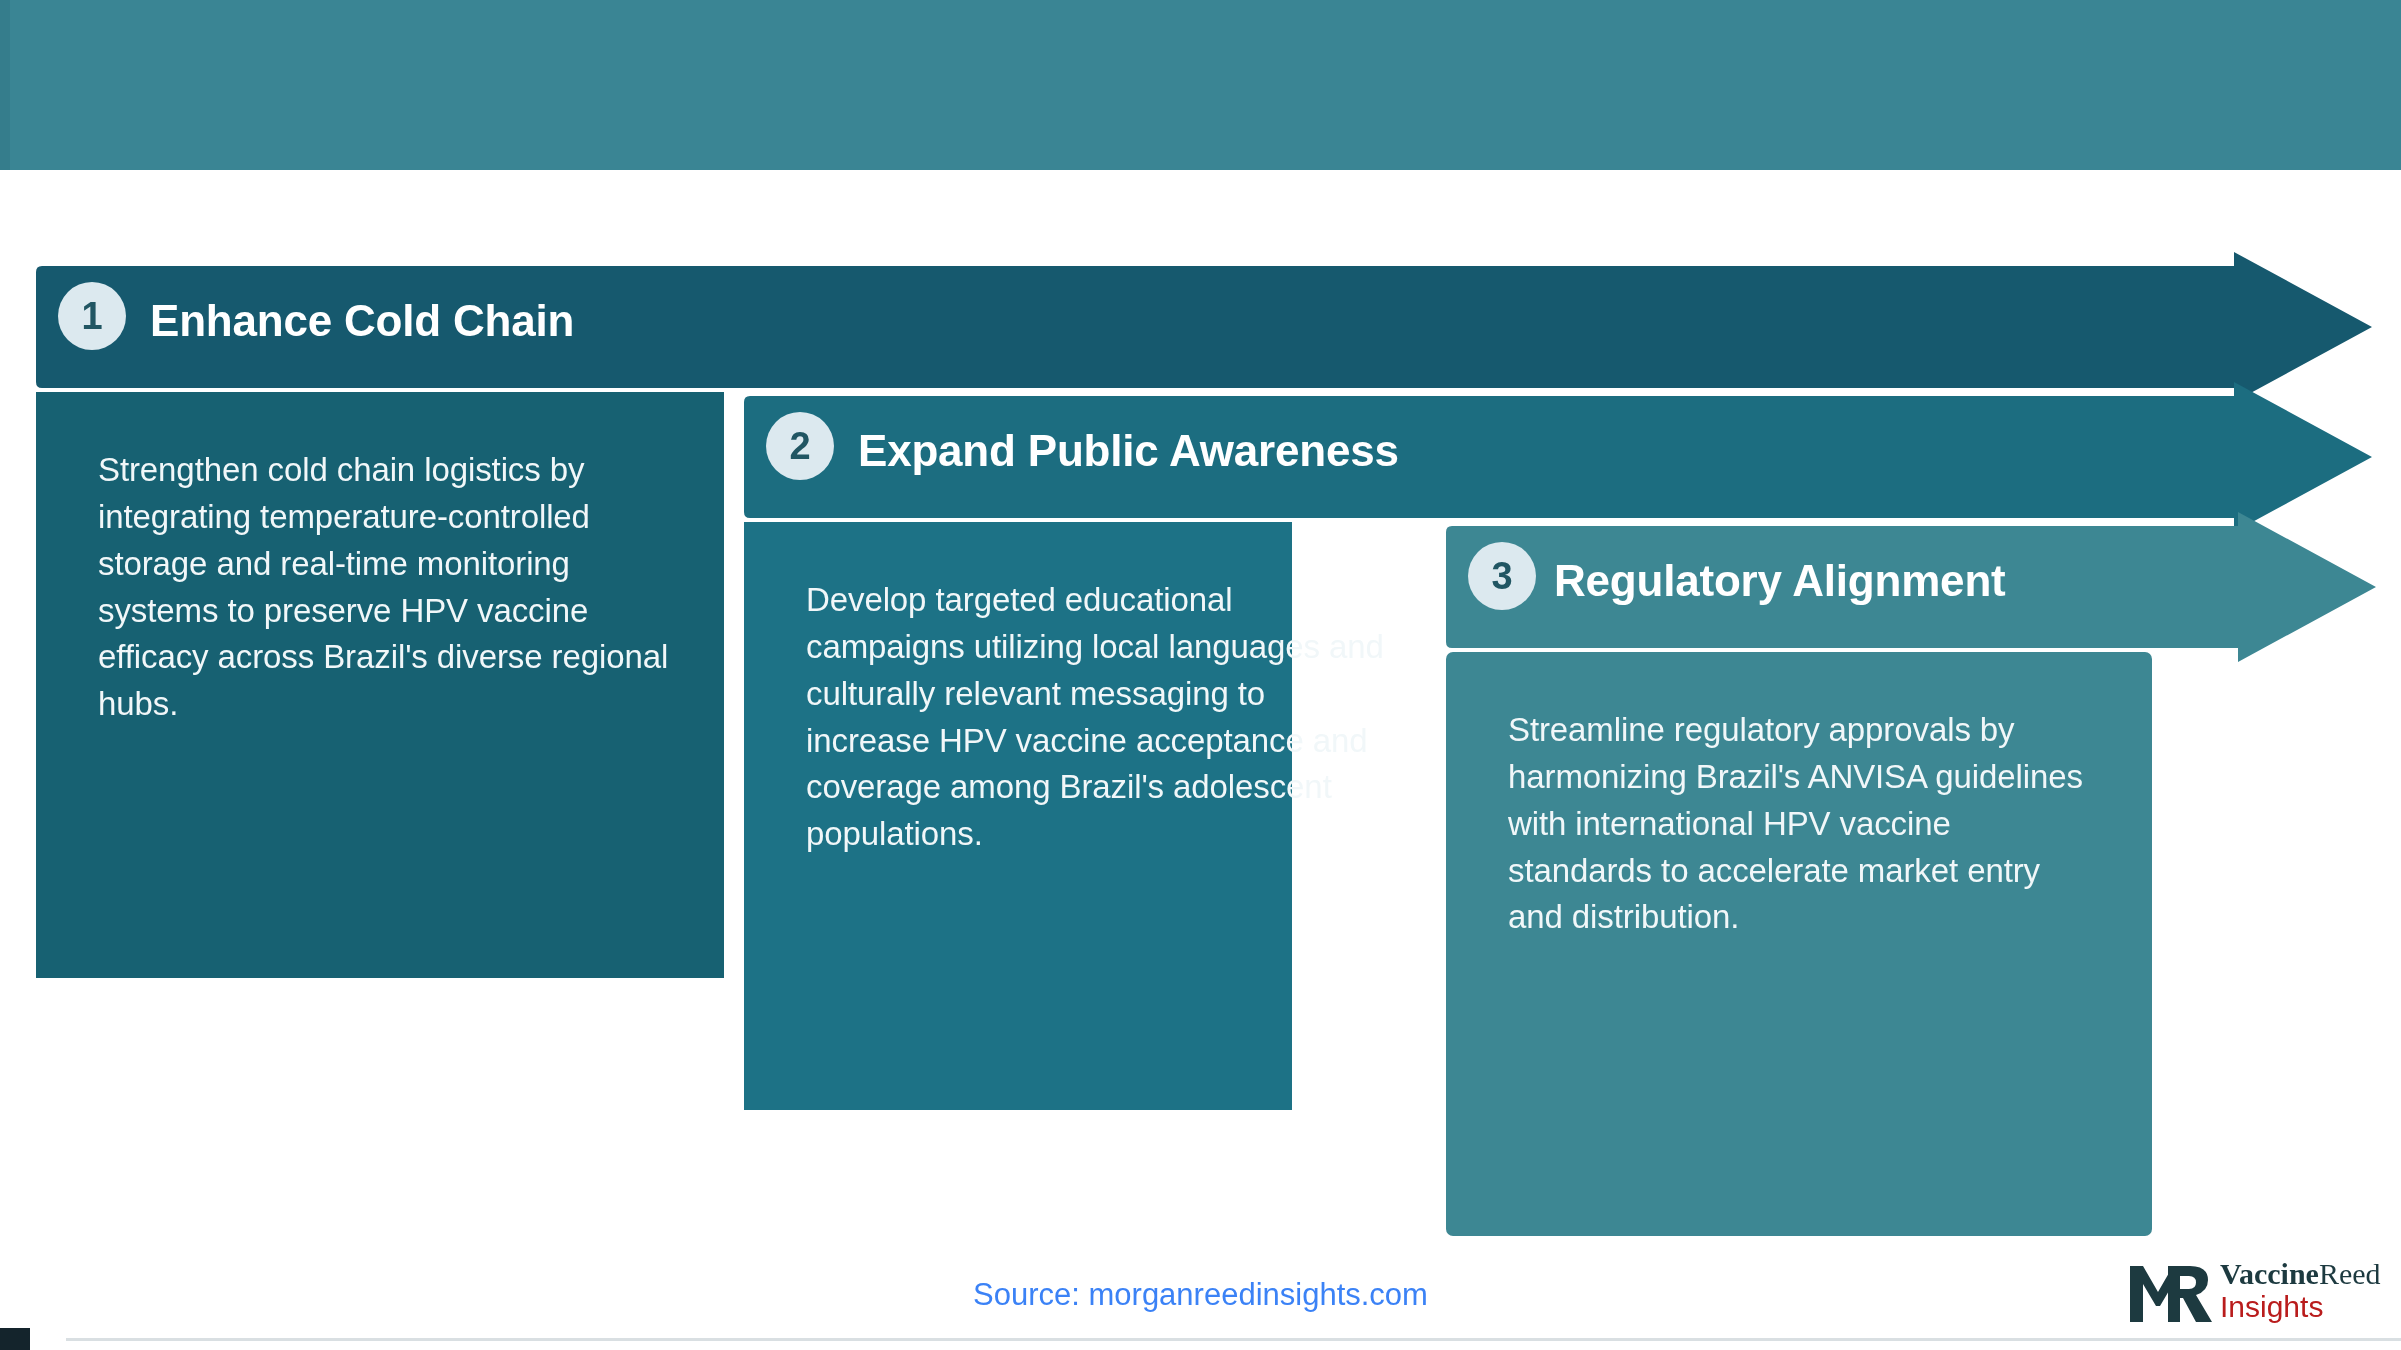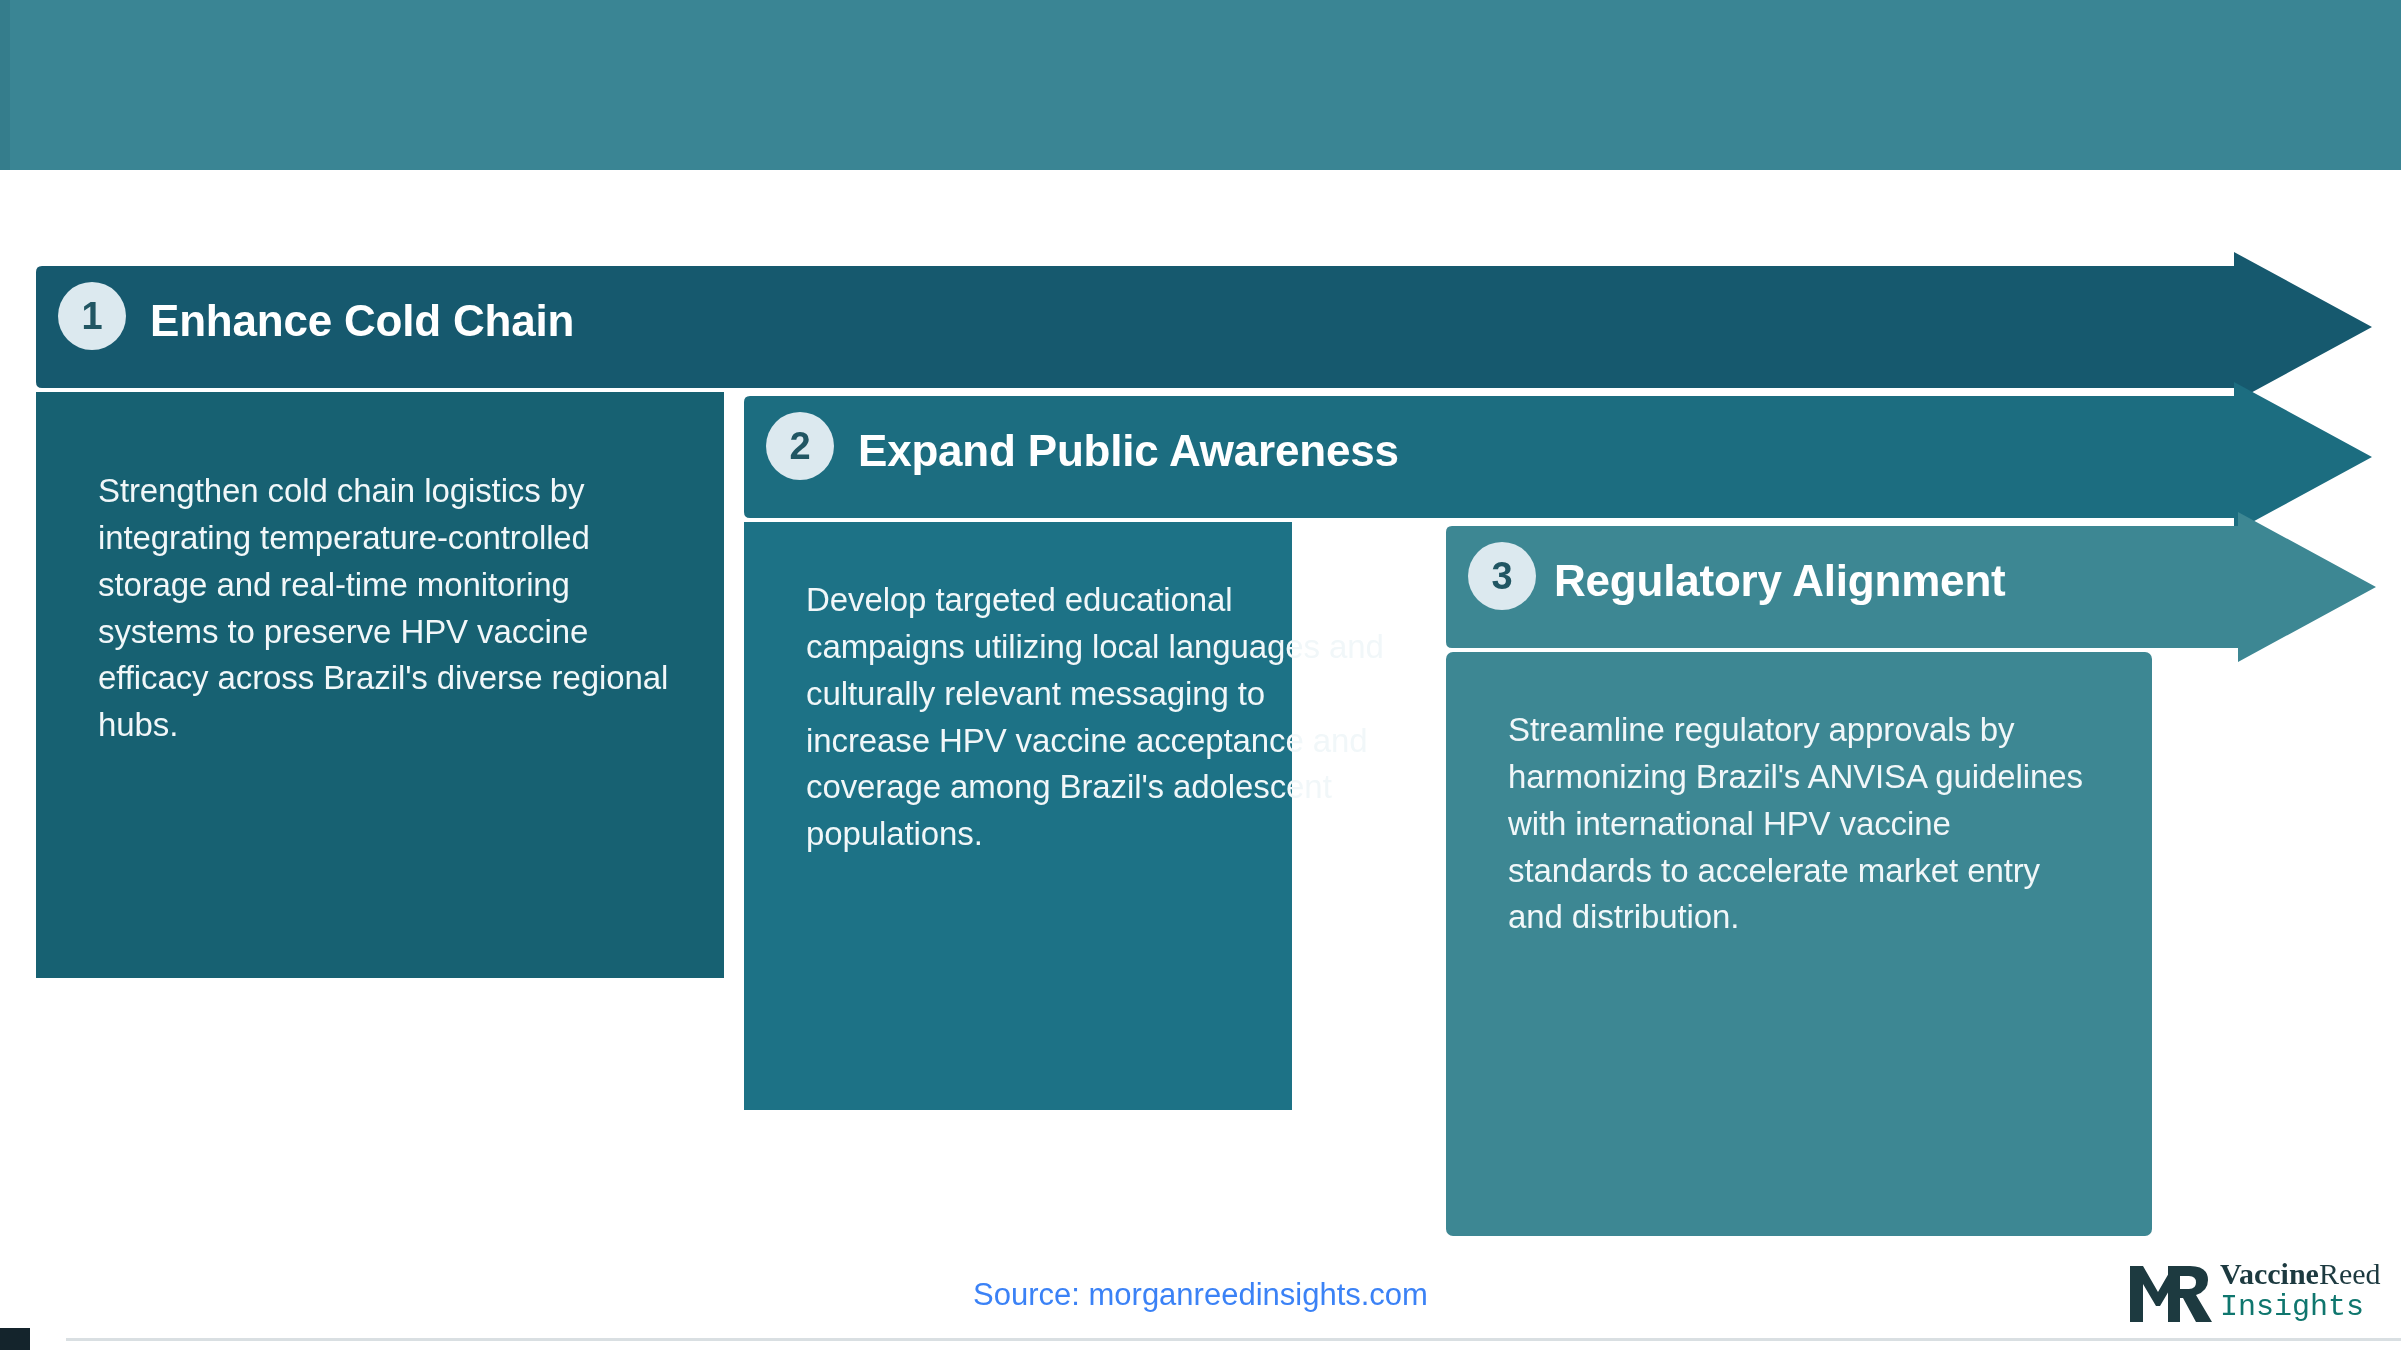--- a/index.html
+++ b/index.html
@@ -151,23 +151,23 @@
   }
   #logo-line-1 {
     font-family: "Liberation Serif", serif;
     font-size: 30px;
     color: #1d3a40;
     line-height: 1.08;
     white-space: nowrap;
   }
   #logo-line-1 .logo-strong { font-weight: bold; }
   #logo-line-2 {
-    font-family: Liberation Mono, monospace;
+    font-family: Liberation Sans, sans-serif;
     font-size: 30px;
-    color: #0f766e;
+    color: #b91c1c;
     line-height: 1.14;
   }
 </style>
 </head>
 <body>
 
 <div id="canvas">
 
   <div id="header-bar">
     <div id="header-bar-inner-edge"></div>
@@ -179,21 +179,21 @@
         <path d="M0 20 Q0 14 6 14 L2198 14 L2198 0 L2336 75 L2198 150 L2198 136 L6 136 Q0 136 0 130 Z" fill="#16596e"></path>
       </svg>
     </div>
     <div class="step-badge" style="left:22px; top:30px; width:68px; height:68px;">
       <span>1</span>
     </div>
     <div class="step-heading" style="left:114px; top:44px;">Enhance Cold Chain</div>
   </div>
 
   <div class="step-card" style="left:36px; top:392px; width:688px; height:586px; background:#176172;">
-    <div class="step-card-text" style="left:62px; top:55px; width:590px;margin-top:21px;">Strengthen cold chain logistics by integrating temperature-controlled storage and real-time monitoring systems to preserve HPV vaccine efficacy across Brazil's diverse regional hubs.</div>
+    <div class="step-card-text" style="left:62px; top:55px; width:590px;">Strengthen cold chain logistics by integrating temperature-controlled storage and real-time monitoring systems to preserve HPV vaccine efficacy across Brazil's diverse regional hubs.</div>
   </div>
 
   <div class="step-group" style="left:744px; top:382px;">
     <div class="arrow-row">
       <svg class="arrow-svg" width="1628" height="150" viewBox="0 0 1628 150">
         <path d="M0 20 Q0 14 6 14 L1490 14 L1490 0 L1628 75 L1490 150 L1490 136 L6 136 Q0 136 0 130 Z" fill="#1c6d80"></path>
       </svg>
     </div>
     <div class="step-badge" style="left:22px; top:30px; width:68px; height:68px;">
       <span>2</span>

